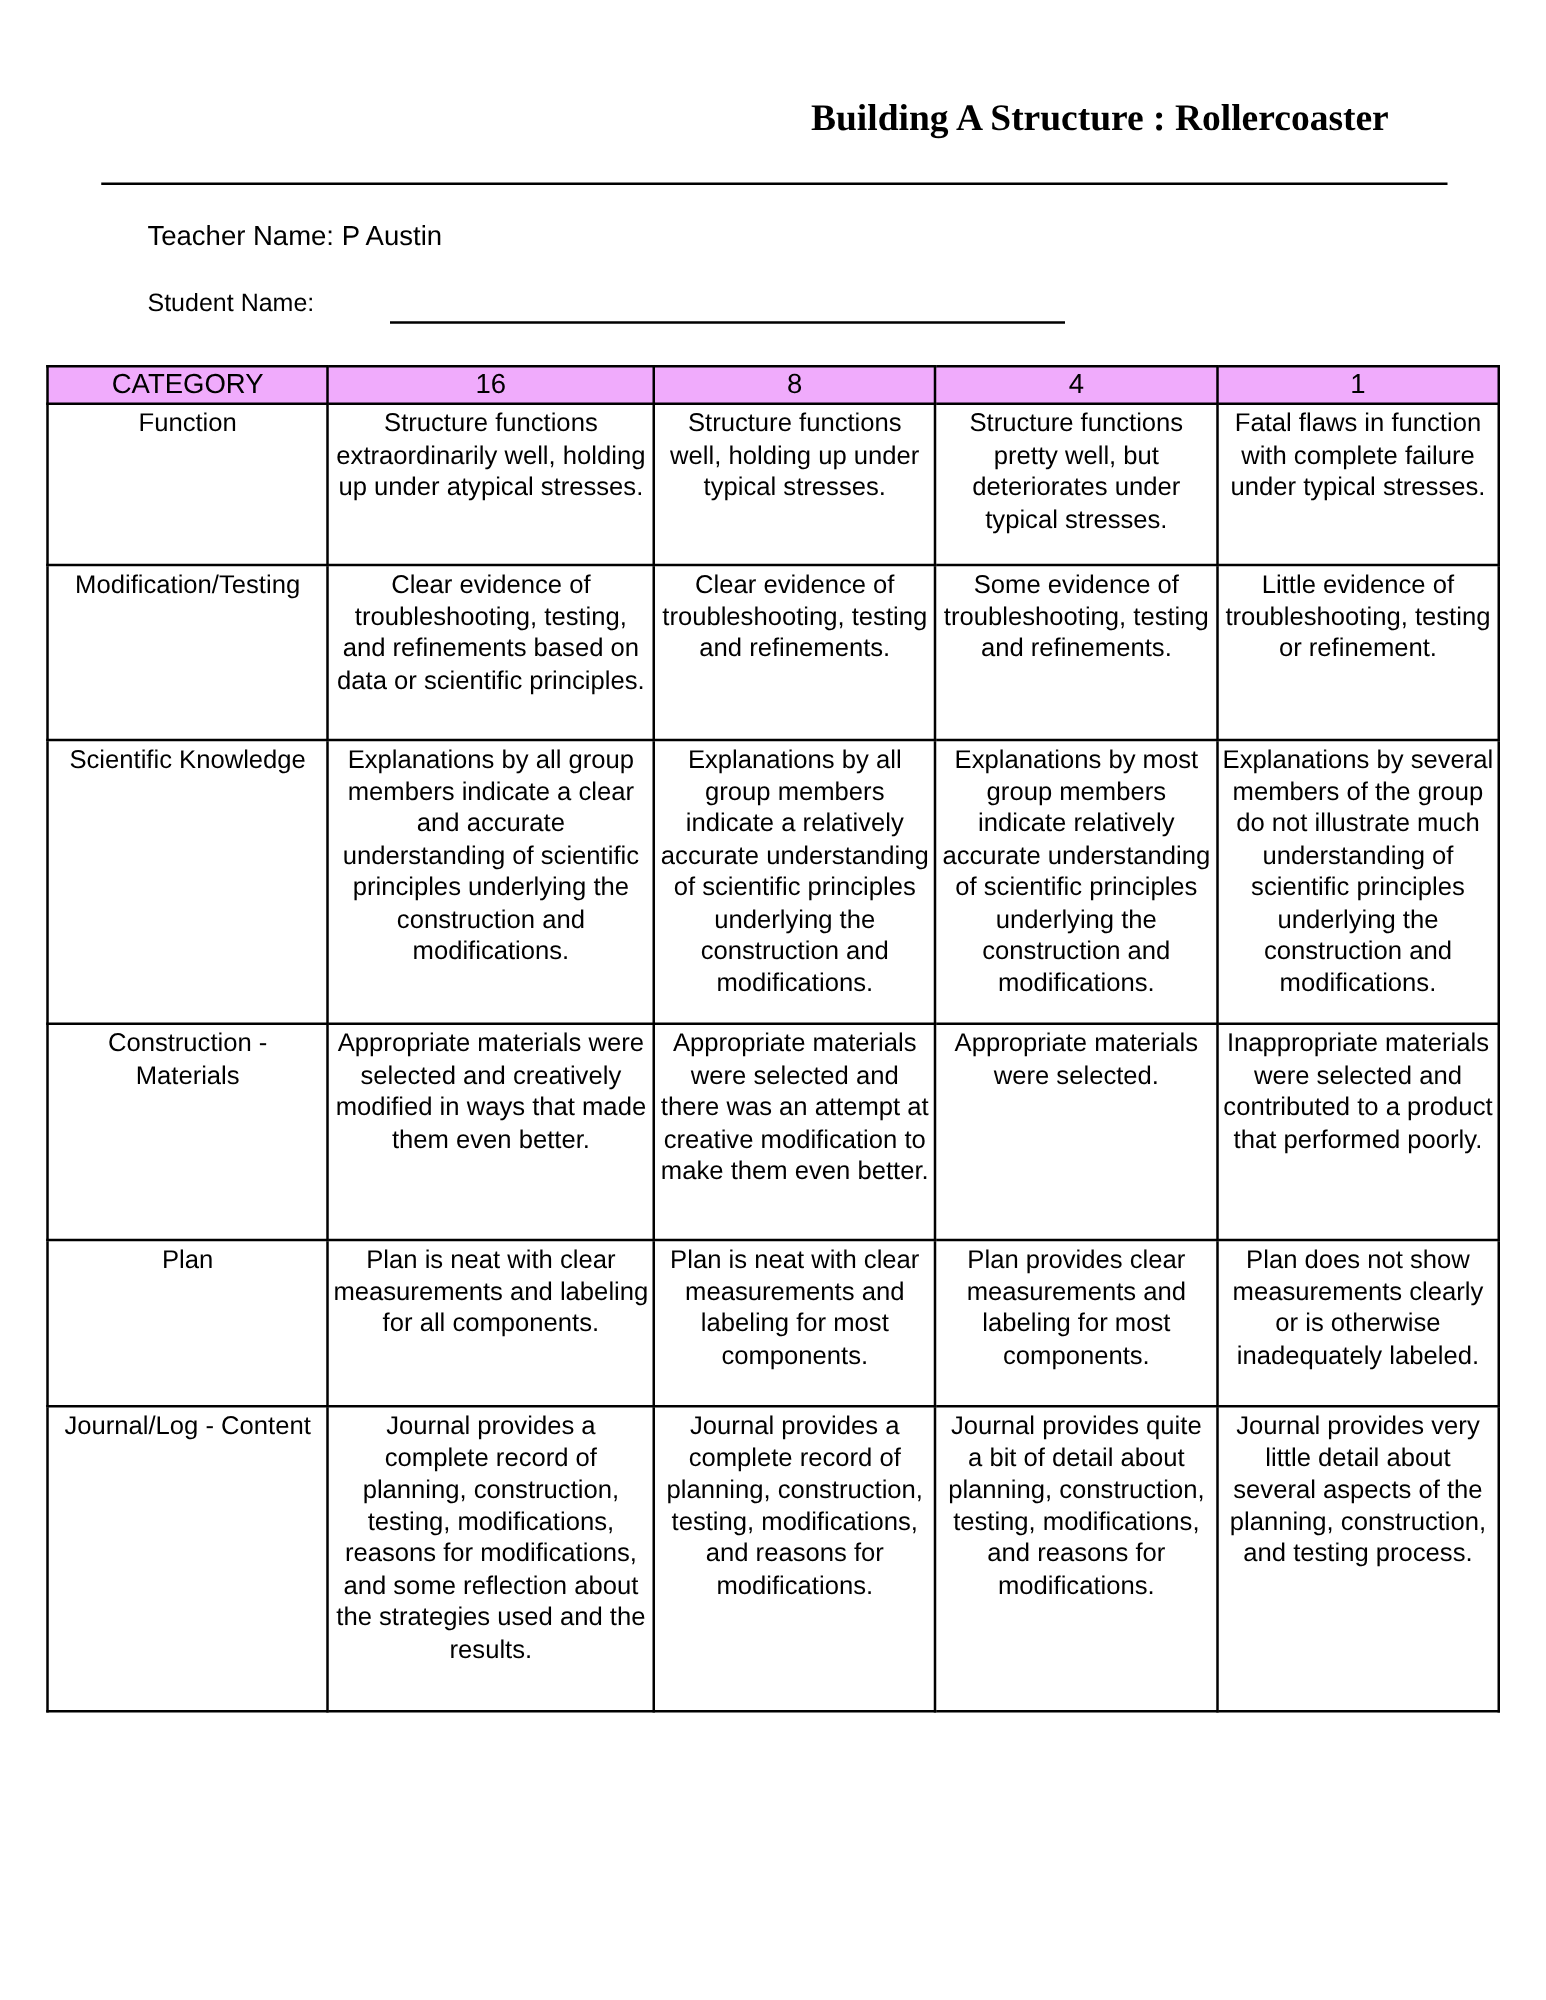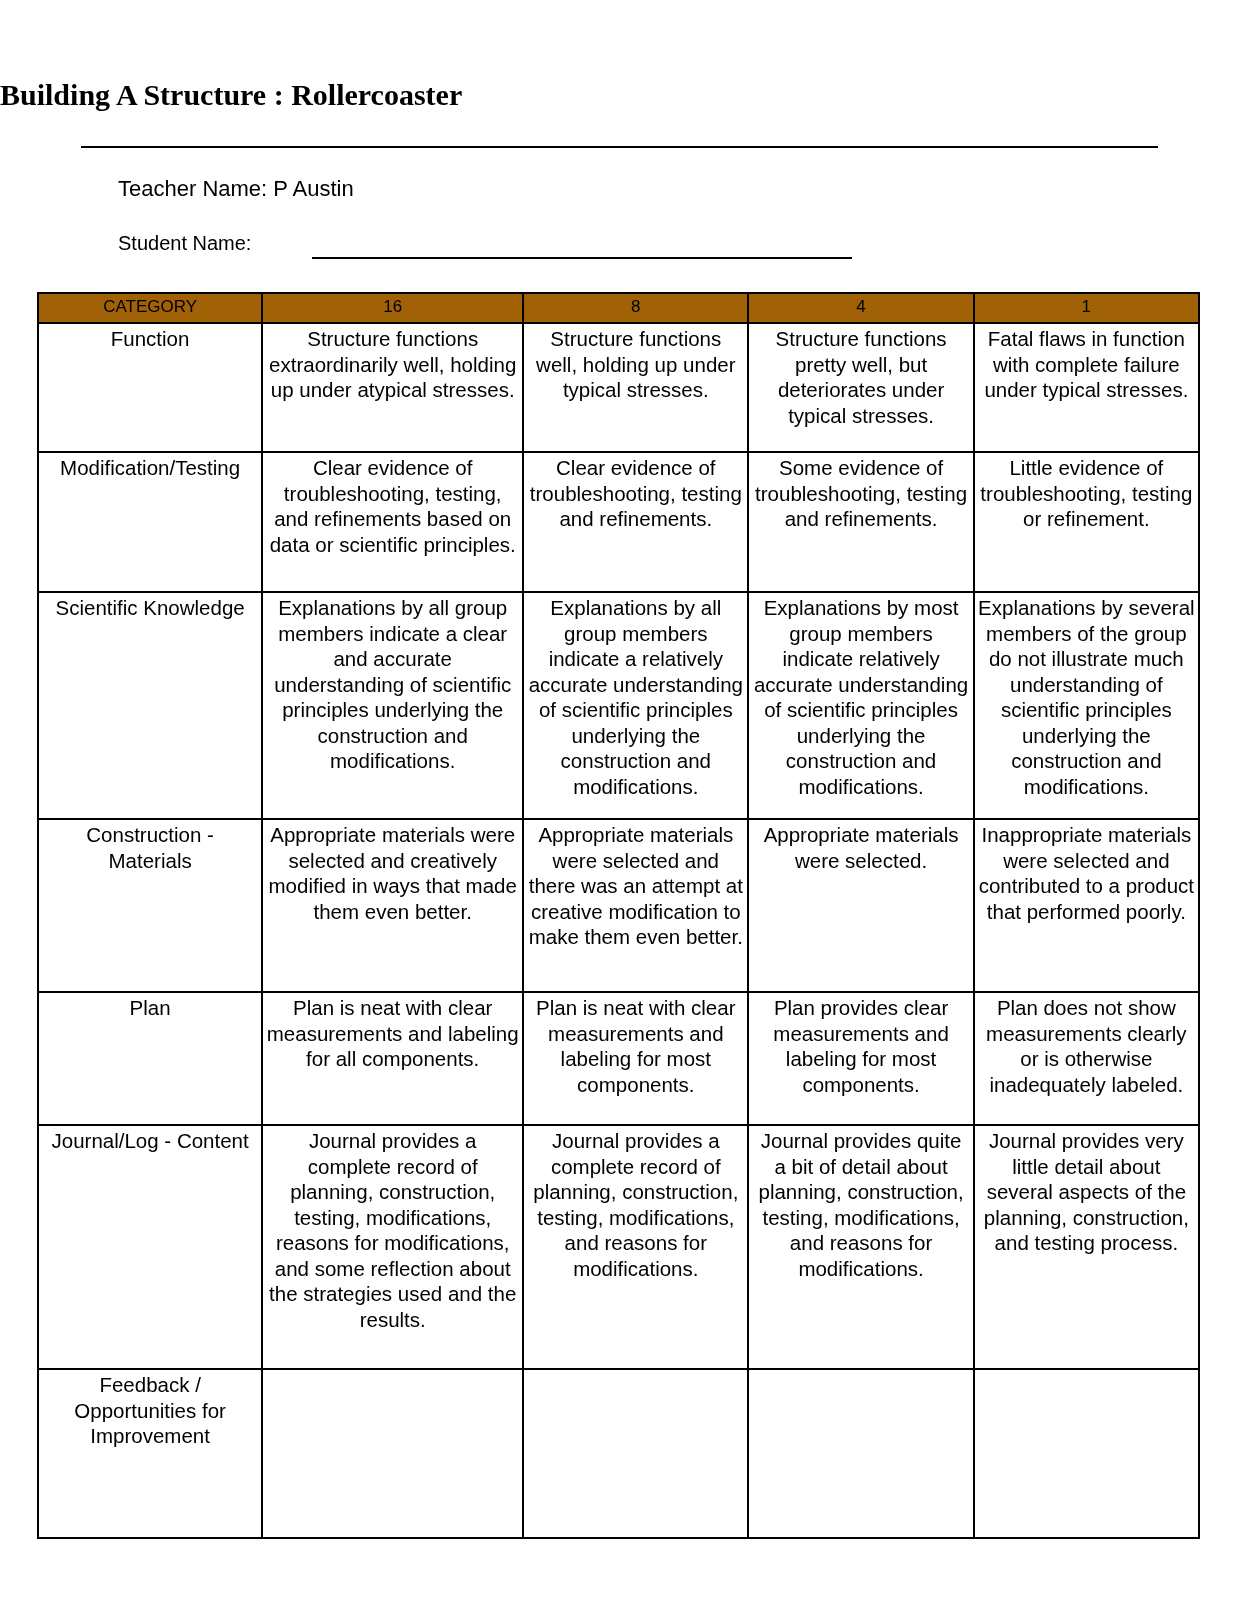--- a/index.html
+++ b/index.html
@@ -1,35 +1,35 @@
 <!DOCTYPE html>
 <html><head>
 <meta charset="utf-8">
 <style>
   html, body { margin: 0; padding: 0; background: #ffffff; }
   body { width: 1237px; height: 1600px; position: relative; overflow: hidden; font-family: "Liberation Sans", sans-serif; color: #000; }
   .title {
     position: absolute; left: 0; width: 1111px; top: 78px;
-    text-align: left; font-family: "Liberation Serif", serif; font-weight: bold; font-size: 30px;
+    text-align: right; font-family: "Liberation Serif", serif; font-weight: bold; font-size: 30px;
   }
   .rule { position: absolute; left: 81px; width: 1077px; top: 146px; height: 0; border-top: 2px solid #000; }
   .teacher { position: absolute; left: 118px; top: 176px; font-size: 22px; }
   .teacher b { font-weight: normal; }
   .student { position: absolute; left: 118px; top: 232px; font-size: 20px; }
   .student-line { position: absolute; left: 312px; top: 257px; width: 540px; border-top: 2px solid #000; }
 
   table.rubric {
     position: absolute; left: 37px; top: 292px; width: 1163px;
     border-collapse: collapse; table-layout: fixed;
     font-size: 20.5px; line-height: 25.5px;
   }
   table.rubric td, table.rubric th {
     border: 2px solid #000; vertical-align: top; padding: 2px 3px 0 3px; text-align: center; font-weight: normal;
   }
-  table.rubric thead th { background: #a16207; font-size: 17px; line-height: 22px; height: 26px; padding-top: 2px; }
+  table.rubric thead th { background: #f0abfc; font-size: 22px; line-height: 22px; height: 26px; padding-top: 2px; }
   table.rubric thead th.cat { text-align: center; }
   tr.r-function td { height: 125px; border-radius: 20px; }
   tr.r-mod td { height: 136px; }
   tr.r-sci td { height: 223px; }
   tr.r-cons td { height: 169px; }
   tr.r-plan td { height: 129px; }
   tr.r-journal td { height: 240px; }
   tr.r-feedback td { height: 165px; }
 </style>
 </head>
@@ -99,21 +99,14 @@
       <td>Plan provides clear measurements and labeling for most components.</td>
       <td>Plan does not show measurements clearly or is otherwise inadequately labeled.</td>
     </tr>
     <tr class="r-journal">
       <td>Journal/Log - Content</td>
       <td>Journal provides a complete record of planning, construction, testing, modifications, reasons for modifications, and some reflection about the strategies used and the results.</td>
       <td>Journal provides a complete record of planning, construction, testing, modifications, and reasons for modifications.</td>
       <td>Journal provides quite a bit of detail about planning, construction, testing, modifications, and reasons for modifications.</td>
       <td>Journal provides very little detail about several aspects of the planning, construction, and testing process.</td>
     </tr>
-    <tr class="r-feedback">
-      <td>Feedback / Opportunities for Improvement</td>
-      <td></td>
-      <td></td>
-      <td></td>
-      <td></td>
-    </tr>
   </tbody>
 </table>
 
 </body></html>

